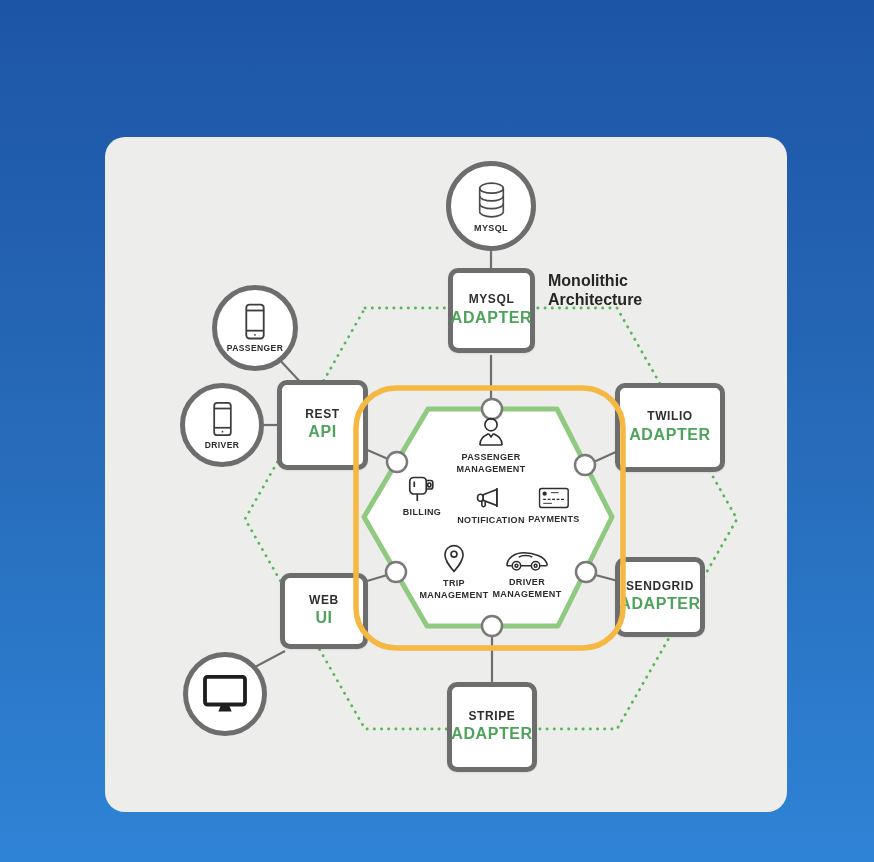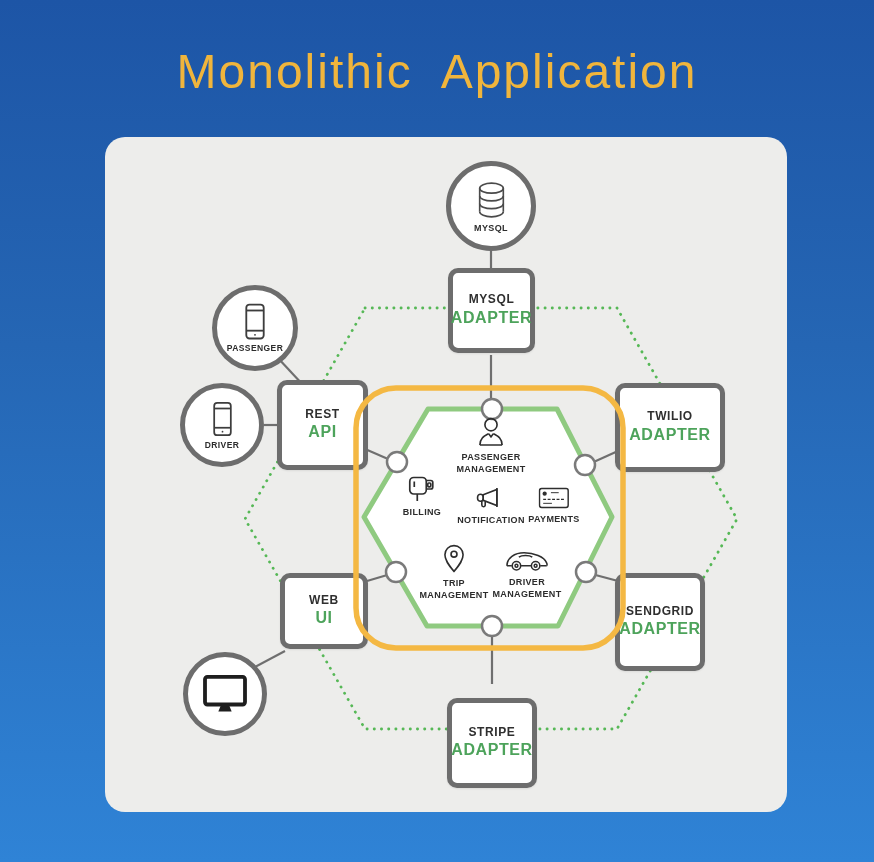--- a/index.html
+++ b/index.html
@@ -50,21 +50,20 @@
     margin-top:5px;font-weight:bold;font-size:9px;letter-spacing:0.35px;color:#2c2c2c;
     text-align:center;line-height:1.3;white-space:pre-line;
   }
   .icon{display:block;line-height:0;}
 </style>
 </head>
 <body>
 
 <div class="stage">
 
-  <div class="title">Monolithic  Application</div>
 
   <div class="panel">
 
     <svg class="layer base-layer" width="682" height="675" viewBox="0 0 682 675">
 
       <path d="M260 171 L512 171 L632 382 L512 592 L260 592 L140 382 Z" fill="none" stroke="#56b856" stroke-width="2.8" stroke-dasharray="0.2 7" stroke-linecap="round"></path>
 
       <g stroke="#6f6f6f" stroke-width="2.2">
         <line x1="386" y1="112" x2="386" y2="134"></line>
         <line x1="386" y1="218" x2="386" y2="268"></line>
@@ -134,42 +133,44 @@
           <path d="M20 32 L17 39.5 L31 39.5 L28 32 Z" fill="#1e1e1e"></path>
         </svg>
       </span>
     </div>
 
     <div class="node-box" style="left:343px;top:131px;width:87px;height:85px;">
       <span class="nm">MYSQL</span>
       <span class="tp">ADAPTER</span>
     </div>
 
+    <div class="arch-label">Monolithic
+Architecture</div>
 
     <div class="node-box" style="left:172px;top:243px;width:91px;height:90px;text-align:center;">
       <span class="nm">REST</span>
       <span class="tp">API</span>
     </div>
 
     <div class="node-box" style="left:510px;top:246px;width:110px;height:89px;">
       <span class="nm">TWILIO</span>
       <span class="tp">ADAPTER</span>
     </div>
 
     <div class="node-box" style="left:175px;top:436px;width:88px;height:76px;">
       <span class="nm">WEB</span>
       <span class="tp">UI</span>
     </div>
 
-    <div class="node-box" style="left:510px;top:436px;width:90px;height:98px;">
+    <div class="node-box" style="left:510px;top:420px;width:90px;height:80px;">
       <span class="nm">SENDGRID</span>
       <span class="tp">ADAPTER</span>
     </div>
 
-    <div class="node-box" style="left:342px;top:545px;width:90px;height:90px;margin-top:16px;">
+    <div class="node-box" style="left:342px;top:545px;width:90px;height:90px;">
       <span class="nm">STRIPE</span>
       <span class="tp">ADAPTER</span>
     </div>
 
     <div class="module" style="left:386px;top:279px;">
       <span class="icon">
         <svg width="29" height="31" viewBox="0 0 30 32" fill="none" stroke="#2e2e2e" stroke-width="1.7">
           <circle cx="15" cy="9" r="6.3"></circle>
           <path d="M3.5 30 C3.5 22.5 8.5 20.5 12.5 18.2"></path>
           <path d="M17.5 18.2 C21.5 20.5 26.5 22.5 26.5 30"></path>

